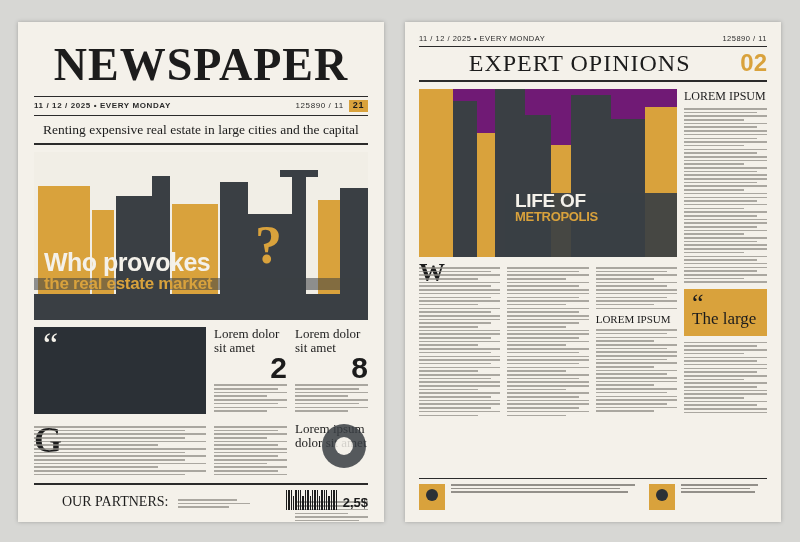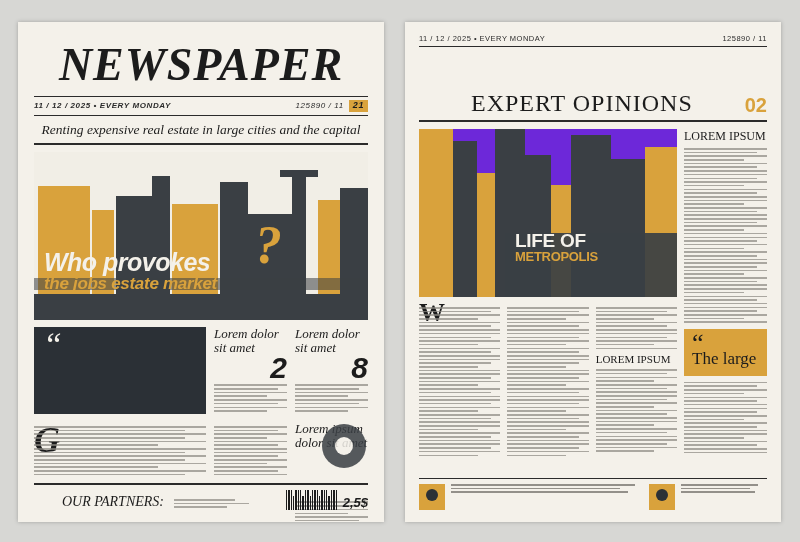--- a/index.html
+++ b/index.html
@@ -16,21 +16,21 @@
     background: #d7d7d4;
   }
 
   
   .page {
     position: absolute;
     background: #f4f1ea;
     box-shadow: 0 0 4px rgba(0,0,0,0.25);
     overflow: hidden;
   }
-  #page-left  { left: 18px;  top: 22px; width: 366px; height: 500px; padding: 14px 16px; font-style: italic; }
+  #page-left  { left: 18px;  top: 22px; width: 366px; height: 500px; padding: 14px 16px; }
   #page-right { left: 405px; top: 22px; width: 376px; height: 500px; padding: 12px 14px; }
 
   
   .masthead {
     font-family: "Liberation Serif", serif;
     font-weight: 700;
     font-size: 46px;
     letter-spacing: 1px;
     line-height: 1;
     color: #1c1c1c;
@@ -253,32 +253,31 @@
     font-family: "Liberation Serif", serif;
     font-size: 24px;
     letter-spacing: 1px;
     color: #1c1c1c;
     flex: 1;
     text-align: center;
   }
   .r-pageno {
     font-family: "Liberation Sans", sans-serif;
     font-weight: 700;
-    font-size: 20px;
+    font-size: 24px;
     color: #d9a23c;
-    margin-top: 45px;
   }
   .r-body { display: flex; gap: 7px; margin-top: 7px; }
   .r-left { width: 258px; }
   .r-right { flex: 1; }
 
   .metro-photo {
     position: relative;
     width: 100%; height: 168px;
-    background: #6d28d9;
+    background: #701a75;
     overflow: hidden;
   }
   .metro-title {
     position: absolute; left: 96px; bottom: 34px;
     font-family: "Liberation Sans", sans-serif;
     font-weight: 700;
     color: #f4f1ea;
     font-size: 19px;
     line-height: 1.0;
     letter-spacing: -0.3px;
@@ -373,21 +372,21 @@
       <div class="sk" style="left:214px;top:62px;  width:44px; height:90px;"></div>
       <div class="sk" style="left:258px;top:20px;  width:14px; height:132px;"></div>
       <div class="sk" style="left:246px;top:18px;  width:38px; height:7px;"></div>
       <div class="sk gold" style="left:284px;top:48px;  width:22px; height:104px;"></div>
       <div class="sk" style="left:306px;top:36px;  width:30px; height:116px;"></div>
       <div class="sk" style="left:0px;  top:126px; width:334px;height:12px; opacity:0.55;"></div>
       <div class="hero-ground"></div>
 
       <div class="hero-title-wrap">
         <div class="hero-l1">Who provokes</div>
-        <div class="hero-l2">the jobs estate market</div>
+        <div class="hero-l2">the real estate market</div>
       </div>
       <div class="hero-qmark">?</div>
     </div>
 
     <div class="mid">
       <div class="blackbox">
         <div class="quote-mark">“</div>
       </div>
       <div class="col-2">
         <div class="minicol">

